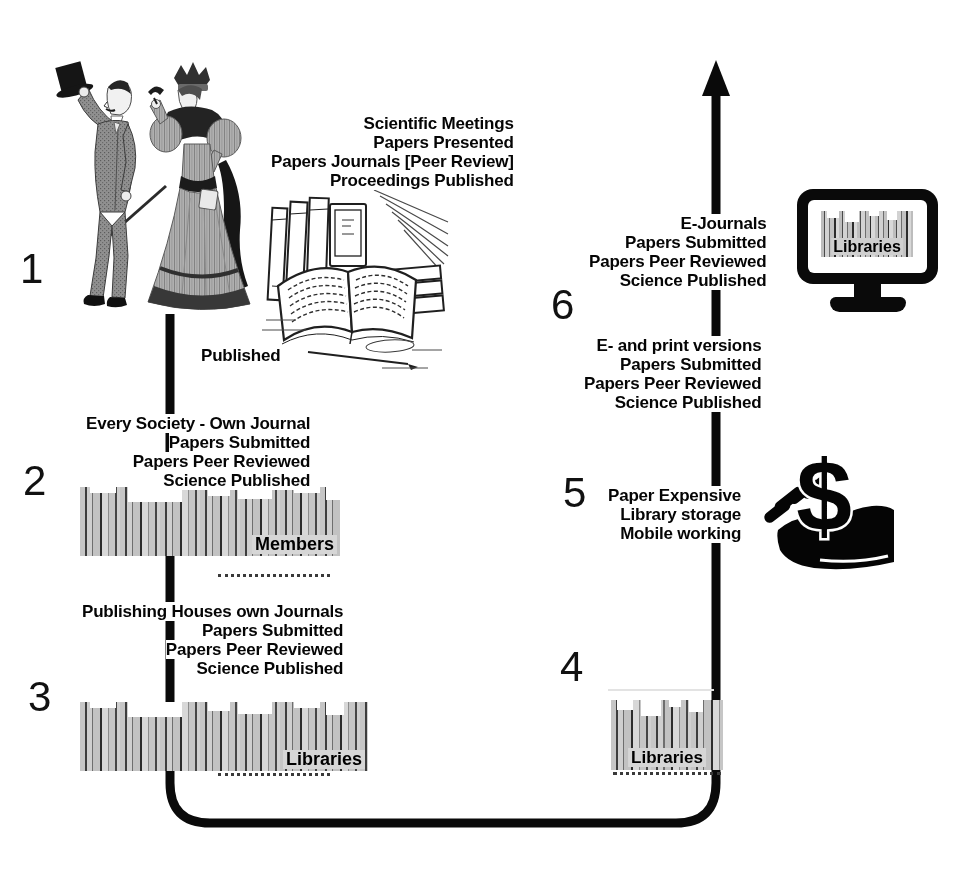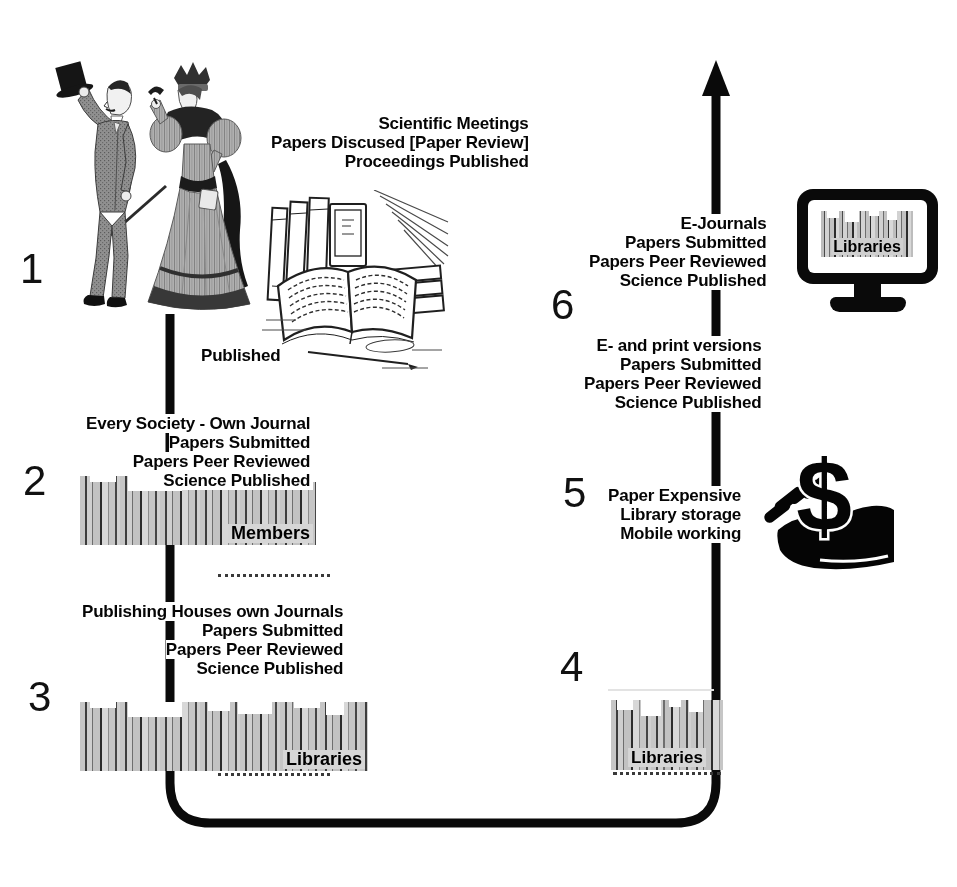--- a/index.html
+++ b/index.html
@@ -169,34 +169,35 @@
       <path d="M92,122 Q118,110 142,128"></path>
     </g>
     <ellipse cx="128" cy="156" rx="24" ry="6" fill="none" stroke="#3a3a3a" transform="rotate(-3 128 156)"></ellipse>
     <line x1="46" y1="162" x2="146" y2="174" stroke="#1f1f1f" stroke-width="2"></line>
     <path d="M146,174 l10,3 -7,3 z" fill="#1f1f1f"></path>
     <path d="M4,130 h30 M0,140 h44 M150,160 h30 M120,178 h46" stroke="#4a4a4a" stroke-width="1" fill="none"></path>
   </svg>
 
   <div class="txt" style="left:271px;top:114px">
     <div class="tl"><span>Scientific Meetings</span></div>
-    <div class="tl"><span>Papers Discused [Paper Review]</span></div>
+    <div class="tl"><span>Papers Presented</span></div>
+    <div class="tl"><span>Papers Journals [Peer Review]</span></div>
     <div class="tl"><span>Proceedings Published</span></div>
   </div>
   <div class="txt" style="left:201px;top:346px">
     <div class="tl"><span>Published</span></div>
   </div>
 
   <div class="txt" style="left:86px;top:414px">
     <div class="tl"><span>Every Society - Own Journal</span></div>
     <div class="tl"><span>Papers Submitted</span></div>
     <div class="tl"><span>Papers Peer Reviewed</span></div>
     <div class="tl"><span>Science Published</span></div>
   </div>
-  <div class="shelf" style="left:80px;top:476px;width:236px;height:69px">
+  <div class="shelf" style="left:80px;top:487px;width:260px;height:69px">
     <div class="notch" style="left:10px;width:26px;height:6px"></div>
     <div class="notch" style="left:48px;width:54px;height:15px"></div>
     <div class="notch" style="left:128px;width:22px;height:9px"></div>
     <div class="notch" style="left:158px;width:34px;height:12px"></div>
     <div class="notch" style="left:214px;width:26px;height:6px"></div>
     <div class="notch" style="left:246px;width:18px;height:13px"></div>
     <span class="shelf-label" style="right:3px;bottom:2px">Members</span>
   </div>
   <div class="dots" style="left:218px;top:574px;width:112px"></div>
 

